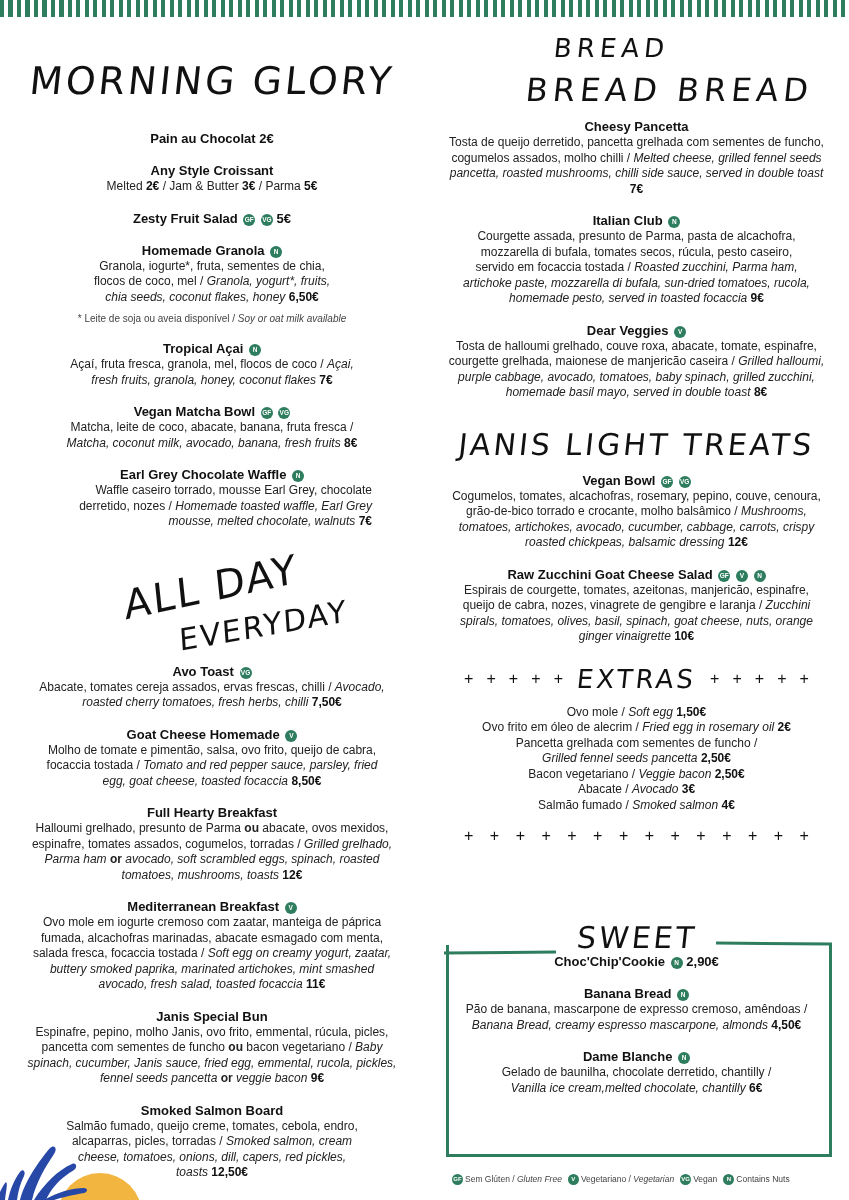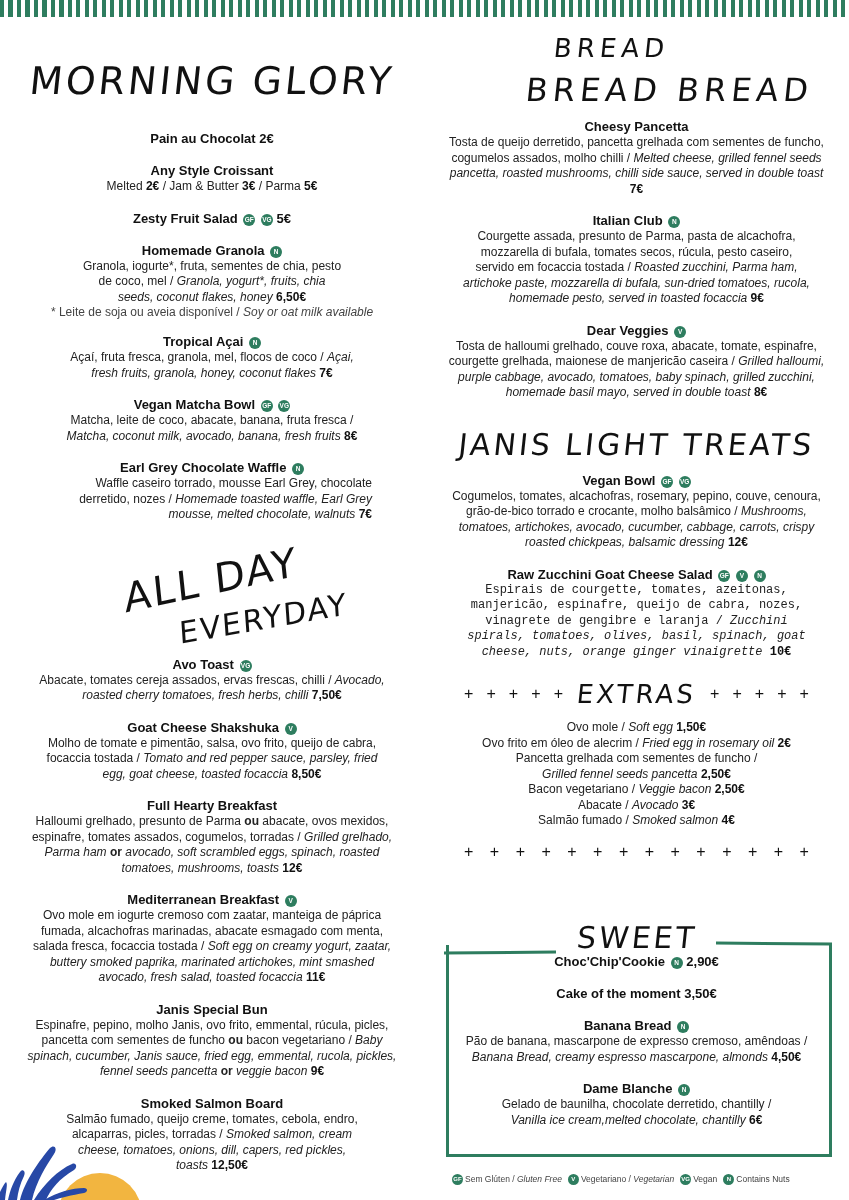--- a/index.html
+++ b/index.html
@@ -23,21 +23,21 @@
     text-transform: uppercase;
     transform: skewX(-6deg);
     display: block;
   }
 
   .item { margin-bottom: 16px; }
   .item-name { font-weight: bold; font-size: 13px; line-height: 16px; color: #111; }
   .desc { font-size: 12px; line-height: 15.5px; color: #222; }
   .desc i { font-style: italic; }
   .price { font-weight: bold; color: #111; font-style: normal; }
-  .note { font-size: 12px; color: #444; line-height: 12px; margin-top: 1px; }
+  .note { font-size: 10px; color: #444; line-height: 12px; margin-top: 8px; }
 
   .badge {
     display: inline-block; width: 12px; height: 12px; border-radius: 50%;
     background: #2e7d5f; color: #fff; font-size: 6.5px; font-weight: bold;
     line-height: 12px; text-align: center; vertical-align: 1px; margin-left: 2px;
     font-family: "Liberation Sans", sans-serif; font-style: normal;
   }
 
   .plus-row { font-size: 16px; color: #111; letter-spacing: 0; display: flex; justify-content: space-between; }
 
@@ -83,21 +83,21 @@
 
   <div class="item">
     <div class="item-name"><span>Zesty Fruit Salad</span>
       <span class="badge">GF</span>
       <span class="badge">VG</span>
       <span>5€</span></div>
   </div>
 
   <div class="item">
     <div class="item-name"><span>Homemade Granola</span> <span class="badge">N</span></div>
-    <div class="desc" style="padding:0 82px;"><span>Granola, iogurte*, fruta, sementes de chia, pesto de coco, mel /</span> <i>Granola, yogurt*, fruits, chia seeds, coconut flakes, honey</i> <b class="price">6,50€</b></div>
+    <div class="desc" style="padding:0 82px;"><span>Granola, iogurte*, fruta, sementes de chia, flocos de coco, mel /</span> <i>Granola, yogurt*, fruits, chia seeds, coconut flakes, honey</i> <b class="price">6,50€</b></div>
     <div class="note"><span>* Leite de soja ou aveia disponível /</span> <i>Soy or oat milk available</i></div>
   </div>
 
   <div class="item">
     <div class="item-name"><span>Tropical Açai</span> <span class="badge">N</span></div>
     <div class="desc" style="padding:0 60px;"><span>Açaí, fruta fresca, granola, mel, flocos de coco /</span> <i>Açai, fresh fruits, granola, honey, coconut flakes</i> <b class="price">7€</b></div>
   </div>
 
   <div class="item">
     <div class="item-name"><span>Vegan Matcha Bowl</span>
@@ -116,21 +116,21 @@
     <span class="hand" style="position:absolute; left:122px; top:4px; font-size:40px; transform:rotate(-12deg) skewX(-6deg);">All Day</span>
     <span class="hand" style="position:absolute; left:178px; top:48px; font-size:30px; transform:rotate(-10deg) skewX(-6deg);">Everyday</span>
   </div>
 
   <div class="item">
     <div class="item-name"><span>Avo Toast</span> <span class="badge">VG</span></div>
     <div class="desc" style="padding:0 30px;"><span>Abacate, tomates cereja assados, ervas frescas, chilli /</span> <i>Avocado, roasted cherry tomatoes, fresh herbs, chilli</i> <b class="price">7,50€</b></div>
   </div>
 
   <div class="item">
-    <div class="item-name"><span>Goat Cheese Shakshuka</span> <span class="badge">V</span></div>
+    <div class="item-name"><span>Goat Cheese Homemade</span> <span class="badge">V</span></div>
     <div class="desc" style="padding:0 34px;"><span>Molho de tomate e pimentão, salsa, ovo frito, queijo de cabra, focaccia tostada /</span> <i>Tomato and red pepper sauce, parsley, fried egg, goat cheese, toasted focaccia</i> <b class="price">8,50€</b></div>
   </div>
 
   <div class="item">
     <div class="item-name">Full Hearty Breakfast</div>
     <div class="desc" style="padding:0 26px;"><span>Halloumi grelhado, presunto de Parma</span> <b>ou</b> <span>abacate, ovos mexidos, espinafre, tomates assados, cogumelos, torradas /</span>
       <i>Grilled grelhado, Parma ham</i> <b>or</b> <i>avocado, soft scrambled eggs, spinach, roasted tomatoes, mushrooms, toasts</i> <b class="price">12€</b></div>
   </div>
 
   <div class="item">
@@ -180,21 +180,21 @@
       <span class="badge">GF</span>
       <span class="badge">VG</span></div>
     <div class="desc" style="padding:0 22px;"><span>Cogumelos, tomates, alcachofras, rosemary, pepino, couve, cenoura, grão-de-bico torrado e crocante, molho balsâmico /</span> <i>Mushrooms, tomatoes, artichokes, avocado, cucumber, cabbage, carrots, crispy roasted chickpeas, balsamic dressing</i> <b class="price">12€</b></div>
   </div>
 
   <div class="item">
     <div class="item-name"><span>Raw Zucchini Goat Cheese Salad</span>
       <span class="badge">GF</span>
       <span class="badge">V</span>
       <span class="badge">N</span></div>
-    <div class="desc" style="padding:0 30px;font-family:Liberation Mono, monospace;"><span>Espirais de courgette, tomates, azeitonas, manjericão, espinafre, queijo de cabra, nozes, vinagrete de gengibre e laranja /</span> <i>Zucchini spirals, tomatoes, olives, basil, spinach, goat cheese, nuts, orange ginger vinaigrette</i> <b class="price">10€</b></div>
+    <div class="desc" style="padding:0 30px;"><span>Espirais de courgette, tomates, azeitonas, manjericão, espinafre, queijo de cabra, nozes, vinagrete de gengibre e laranja /</span> <i>Zucchini spirals, tomatoes, olives, basil, spinach, goat cheese, nuts, orange ginger vinaigrette</i> <b class="price">10€</b></div>
   </div>
 
   <div style="display:flex; align-items:center; justify-content:center; padding:0 40px; margin-top:8px;">
     <div class="plus-row" style="flex:1; margin-right:14px;">
       <span>+</span>
         <span>+</span>
         <span>+</span>
         <span>+</span>
         <span>+</span>
     </div>
@@ -236,23 +236,20 @@
 </div>
 
 <div class="sweet-top-l"></div>
 <div class="sweet-top-r"></div>
 <div class="sweet-box"></div>
 
 <div style="position:absolute; left:424px; top:918px; width:425px; text-align:center;">
   <span class="hand" style="font-size:30px; line-height:40px; letter-spacing:3px; display:inline-block;">Sweet</span>
   <div class="item" style="margin-top:-4px;">
     <div class="item-name"><span>Choc'Chip'Cookie</span> <span class="badge">N</span> <span>2,90€</span></div>
-  </div>
-  <div class="item">
-    <div class="item-name"><span>Cake of the moment</span> <span>3,50€</span></div>
   </div>
   <div class="item">
     <div class="item-name"><span>Banana Bread</span> <span class="badge">N</span></div>
     <div class="desc" style="padding:0 26px;"><span>Pão de banana, mascarpone de expresso cremoso, amêndoas /</span> <i>Banana Bread, creamy espresso mascarpone, almonds</i> <b class="price">4,50€</b></div>
   </div>
   <div class="item">
     <div class="item-name"><span>Dame Blanche</span> <span class="badge">N</span></div>
     <div class="desc" style="padding:0 60px;"><span>Gelado de baunilha, chocolate derretido, chantilly /</span> <i>Vanilla ice cream,melted chocolate, chantilly</i> <b class="price">6€</b></div>
   </div>
 </div>

